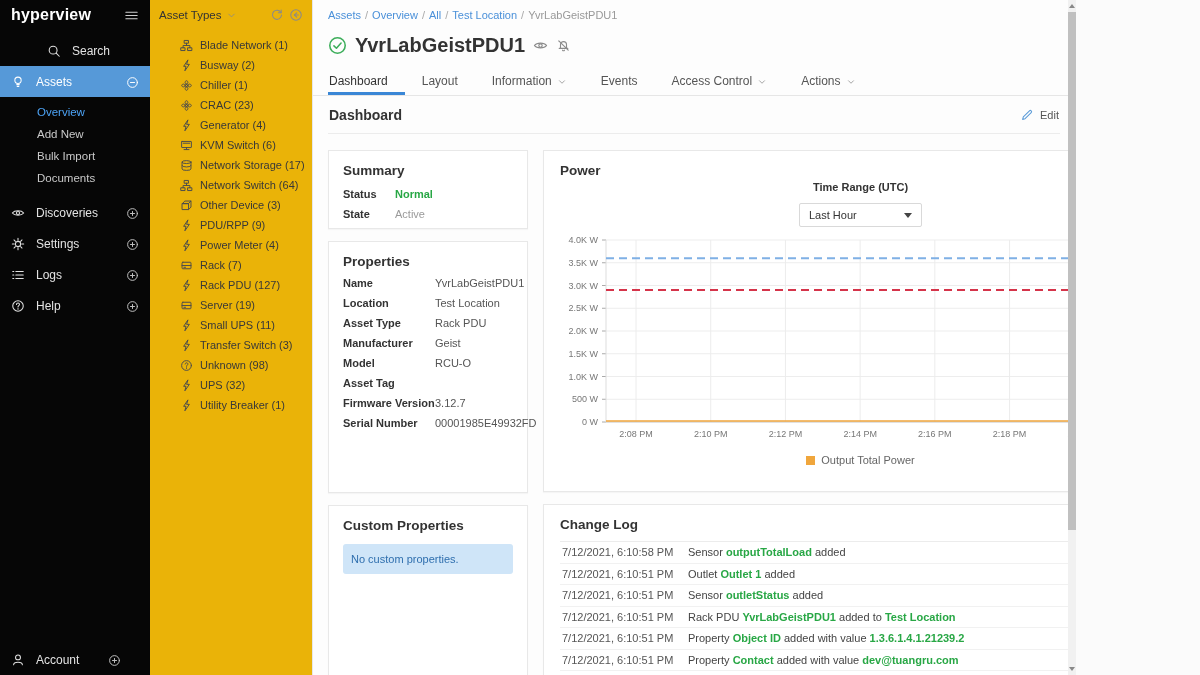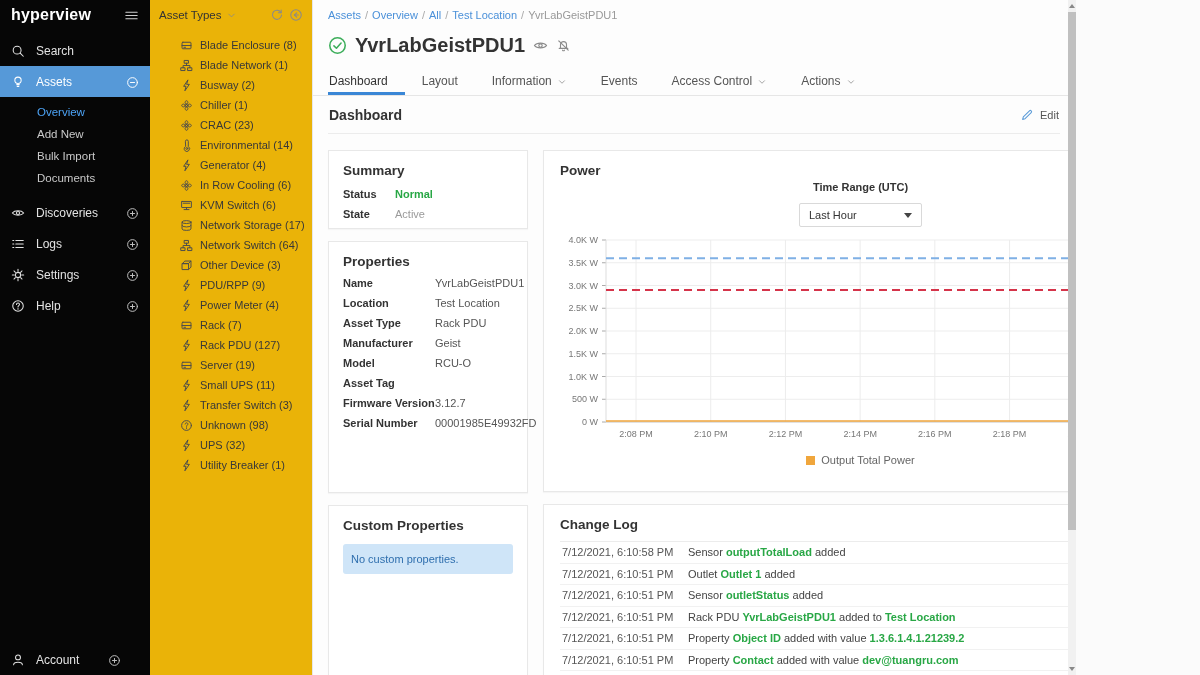--- a/index.html
+++ b/index.html
@@ -9,21 +9,21 @@
   .ic { display:inline-block; vertical-align:middle; fill:none; stroke:currentColor; stroke-width:1.2; stroke-linecap:round; stroke-linejoin:round; }
 
   
   .nav { width:150px; background:#060606; color:#d8d8d8; flex-shrink:0; position:relative; }
   .nav-logo-row { height:30px; display:flex; align-items:center; justify-content:space-between; padding:0 11px; }
   .nav-logo { color:#fff; font-size:16px; font-weight:bold; letter-spacing:.2px; }
   .nav-burger { color:#cfcfcf; cursor:pointer; }
   .nav-item { height:31px; display:flex; align-items:center; gap:11px; padding:0 11px; font-size:12px; color:#e2e2e2; cursor:pointer; }
   .nav-item .sp { flex:1; }
   .nav-item.sel { background:#5699d8; color:#fff; }
-  .nav-item.search { margin-top:5px; }
+  .nav-item.search { margin-top:5px;margin-left:36px; }
   .nav-sub { padding:4px 0 8px 0; }
   .nav-sub-item { height:22px; line-height:22px; padding-left:37px; font-size:11.5px; color:#c9c9c9; cursor:pointer; }
   .nav-sub-item.active { color:#4da3f5; }
   .nav-account { position:absolute; bottom:0; left:0; right:18px; height:31px; background:#060606; }
   .pm { color:#c2c2c2; }
 
   
   .panel { width:163px; background:#eab308; border-right:1px solid #e7e7e7; flex-shrink:0; }
   .panel-head { height:30px; display:flex; align-items:center; padding:0 9px; gap:5px; }
   .panel-title { font-size:11.5px; color:#333; }
@@ -146,50 +146,50 @@
           <span>Discoveries</span>
           <span class="sp"></span>
           <span class="pm"><svg class="ic" width="13" height="13" viewBox="0 0 16 16">
               <circle cx="8" cy="8" r="6"></circle>
               <line x1="5.5" y1="8" x2="10.5" y2="8"></line>
               <line x1="8" y1="5.5" x2="8" y2="10.5"></line>
             </svg></span>
         </div>
         <div class="nav-item">
           <span><svg class="ic" width="14" height="14" viewBox="0 0 16 16">
+              <circle cx="8" cy="8" r="3"></circle>
+              <path d="M8 1.5 V3.8 M8 12.2 V14.5 M1.5 8 H3.8 M12.2 8 H14.5 M3.4 3.4 L5 5 M11 11 L12.6 12.6 M12.6 3.4 L11 5 M5 11 L3.4 12.6"></path>
+            </svg></span>
+          <span>Settings</span>
+          <span class="sp"></span>
+          <span class="pm"><svg class="ic" width="13" height="13" viewBox="0 0 16 16">
+              <circle cx="8" cy="8" r="6"></circle>
+              <line x1="5.5" y1="8" x2="10.5" y2="8"></line>
+              <line x1="8" y1="5.5" x2="8" y2="10.5"></line>
+            </svg></span>
+        </div>
+        <div class="nav-item">
+          <span><svg class="ic" width="14" height="14" viewBox="0 0 16 16">
               <line x1="5.5" y1="4" x2="14" y2="4"></line>
               <line x1="5.5" y1="8" x2="14" y2="8"></line>
               <line x1="5.5" y1="12" x2="14" y2="12"></line>
               <line x1="2" y1="4" x2="3.2" y2="4"></line>
               <line x1="2" y1="8" x2="3.2" y2="8"></line>
               <line x1="2" y1="12" x2="3.2" y2="12"></line>
             </svg></span>
           <span>Logs</span>
           <span class="sp"></span>
           <span class="pm"><svg class="ic" width="13" height="13" viewBox="0 0 16 16">
               <circle cx="8" cy="8" r="6"></circle>
               <line x1="5.5" y1="8" x2="10.5" y2="8"></line>
               <line x1="8" y1="5.5" x2="8" y2="10.5"></line>
             </svg></span>
         </div>
         <div class="nav-item">
           <span><svg class="ic" width="14" height="14" viewBox="0 0 16 16">
-              <circle cx="8" cy="8" r="3"></circle>
-              <path d="M8 1.5 V3.8 M8 12.2 V14.5 M1.5 8 H3.8 M12.2 8 H14.5 M3.4 3.4 L5 5 M11 11 L12.6 12.6 M12.6 3.4 L11 5 M5 11 L3.4 12.6"></path>
-            </svg></span>
-          <span>Settings</span>
-          <span class="sp"></span>
-          <span class="pm"><svg class="ic" width="13" height="13" viewBox="0 0 16 16">
-              <circle cx="8" cy="8" r="6"></circle>
-              <line x1="5.5" y1="8" x2="10.5" y2="8"></line>
-              <line x1="8" y1="5.5" x2="8" y2="10.5"></line>
-            </svg></span>
-        </div>
-        <div class="nav-item">
-          <span><svg class="ic" width="14" height="14" viewBox="0 0 16 16">
               <circle cx="8" cy="8" r="6"></circle>
               <path d="M6.3 6.2 C6.3 4.1 9.7 4.1 9.7 6.2 C9.7 7.7 8 7.5 8 9"></path>
               <line x1="8" y1="10.8" x2="8" y2="11.6"></line>
             </svg></span>
           <span>Help</span>
           <span class="sp"></span>
           <span class="pm"><svg class="ic" width="13" height="13" viewBox="0 0 16 16">
               <circle cx="8" cy="8" r="6"></circle>
               <line x1="5.5" y1="8" x2="10.5" y2="8"></line>
               <line x1="8" y1="5.5" x2="8" y2="10.5"></line>
@@ -224,28 +224,20 @@
           </svg></span>
       <span class="pic"><svg class="ic" width="14" height="14" viewBox="0 0 16 16">
             <circle cx="8" cy="8" r="6"></circle>
             <polyline points="8.8,5.5 6.2,8 8.8,10.5"></polyline>
             <line x1="6.2" y1="8" x2="10.6" y2="8"></line>
           </svg></span>
     </div>
     <div class="type-list" id="type-list">
         <div class="type-item">
           <span><svg class="ic" width="13" height="13" viewBox="0 0 16 16">
-              <rect x="2.5" y="4" width="11" height="8" rx="1"></rect>
-              <line x1="2.5" y1="8" x2="13.5" y2="8"></line>
-              <line x1="4.8" y1="10.2" x2="6.8" y2="10.2"></line>
-            </svg></span>
-          <span>Blade Enclosure (8)</span>
-        </div>
-        <div class="type-item">
-          <span><svg class="ic" width="13" height="13" viewBox="0 0 16 16">
               <rect x="5.6" y="1.8" width="4.8" height="3.4"></rect>
               <rect x="1.4" y="10.8" width="4.8" height="3.4"></rect>
               <rect x="9.8" y="10.8" width="4.8" height="3.4"></rect>
               <path d="M8 5.2 V8 M3.8 10.8 V8 H12.2 V10.8"></path>
             </svg></span>
           <span>Blade Network (1)</span>
         </div>
         <div class="type-item">
           <span><svg class="ic" width="13" height="13" viewBox="0 0 16 16">
               <path d="M9.5 1.5 L4.5 9 H7.4 L6 14.5 L11.5 6.6 H8.6 Z"></path>
@@ -267,40 +259,23 @@
               <circle cx="8" cy="8" r="1.5"></circle>
               <path d="M8 6.5 C5.6 6.1 5.6 2.6 8 2.1 C10.4 2.6 10.4 6.1 8 6.5 Z"></path>
               <path d="M9.5 8 C9.9 5.6 13.4 5.6 13.9 8 C13.4 10.4 9.9 10.4 9.5 8 Z"></path>
               <path d="M8 9.5 C10.4 9.9 10.4 13.4 8 13.9 C5.6 13.4 5.6 9.9 8 9.5 Z"></path>
               <path d="M6.5 8 C6.1 10.4 2.6 10.4 2.1 8 C2.6 5.6 6.1 5.6 6.5 8 Z"></path>
             </svg></span>
           <span>CRAC (23)</span>
         </div>
         <div class="type-item">
           <span><svg class="ic" width="13" height="13" viewBox="0 0 16 16">
-              <path d="M6.6 2.9 a1.8 1.8 0 0 1 3.6 0 V9.2 a3.3 3.3 0 1 1 -3.6 0 Z"></path>
-              <circle cx="8.4" cy="11.7" r="1.2"></circle>
-            </svg></span>
-          <span>Environmental (14)</span>
-        </div>
-        <div class="type-item">
-          <span><svg class="ic" width="13" height="13" viewBox="0 0 16 16">
               <path d="M9.5 1.5 L4.5 9 H7.4 L6 14.5 L11.5 6.6 H8.6 Z"></path>
             </svg></span>
           <span>Generator (4)</span>
-        </div>
-        <div class="type-item">
-          <span><svg class="ic" width="13" height="13" viewBox="0 0 16 16">
-              <circle cx="8" cy="8" r="1.5"></circle>
-              <path d="M8 6.5 C5.6 6.1 5.6 2.6 8 2.1 C10.4 2.6 10.4 6.1 8 6.5 Z"></path>
-              <path d="M9.5 8 C9.9 5.6 13.4 5.6 13.9 8 C13.4 10.4 9.9 10.4 9.5 8 Z"></path>
-              <path d="M8 9.5 C10.4 9.9 10.4 13.4 8 13.9 C5.6 13.4 5.6 9.9 8 9.5 Z"></path>
-              <path d="M6.5 8 C6.1 10.4 2.6 10.4 2.1 8 C2.6 5.6 6.1 5.6 6.5 8 Z"></path>
-            </svg></span>
-          <span>In Row Cooling (6)</span>
         </div>
         <div class="type-item">
           <span><svg class="ic" width="13" height="13" viewBox="0 0 16 16">
               <rect x="2" y="3" width="12" height="7.5" rx="0.5"></rect>
               <line x1="8" y1="10.5" x2="8" y2="12.6"></line>
               <line x1="5" y1="13" x2="11" y2="13"></line>
               <line x1="4" y1="5.2" x2="12" y2="5.2"></line>
             </svg></span>
           <span>KVM Switch (6)</span>
         </div>

